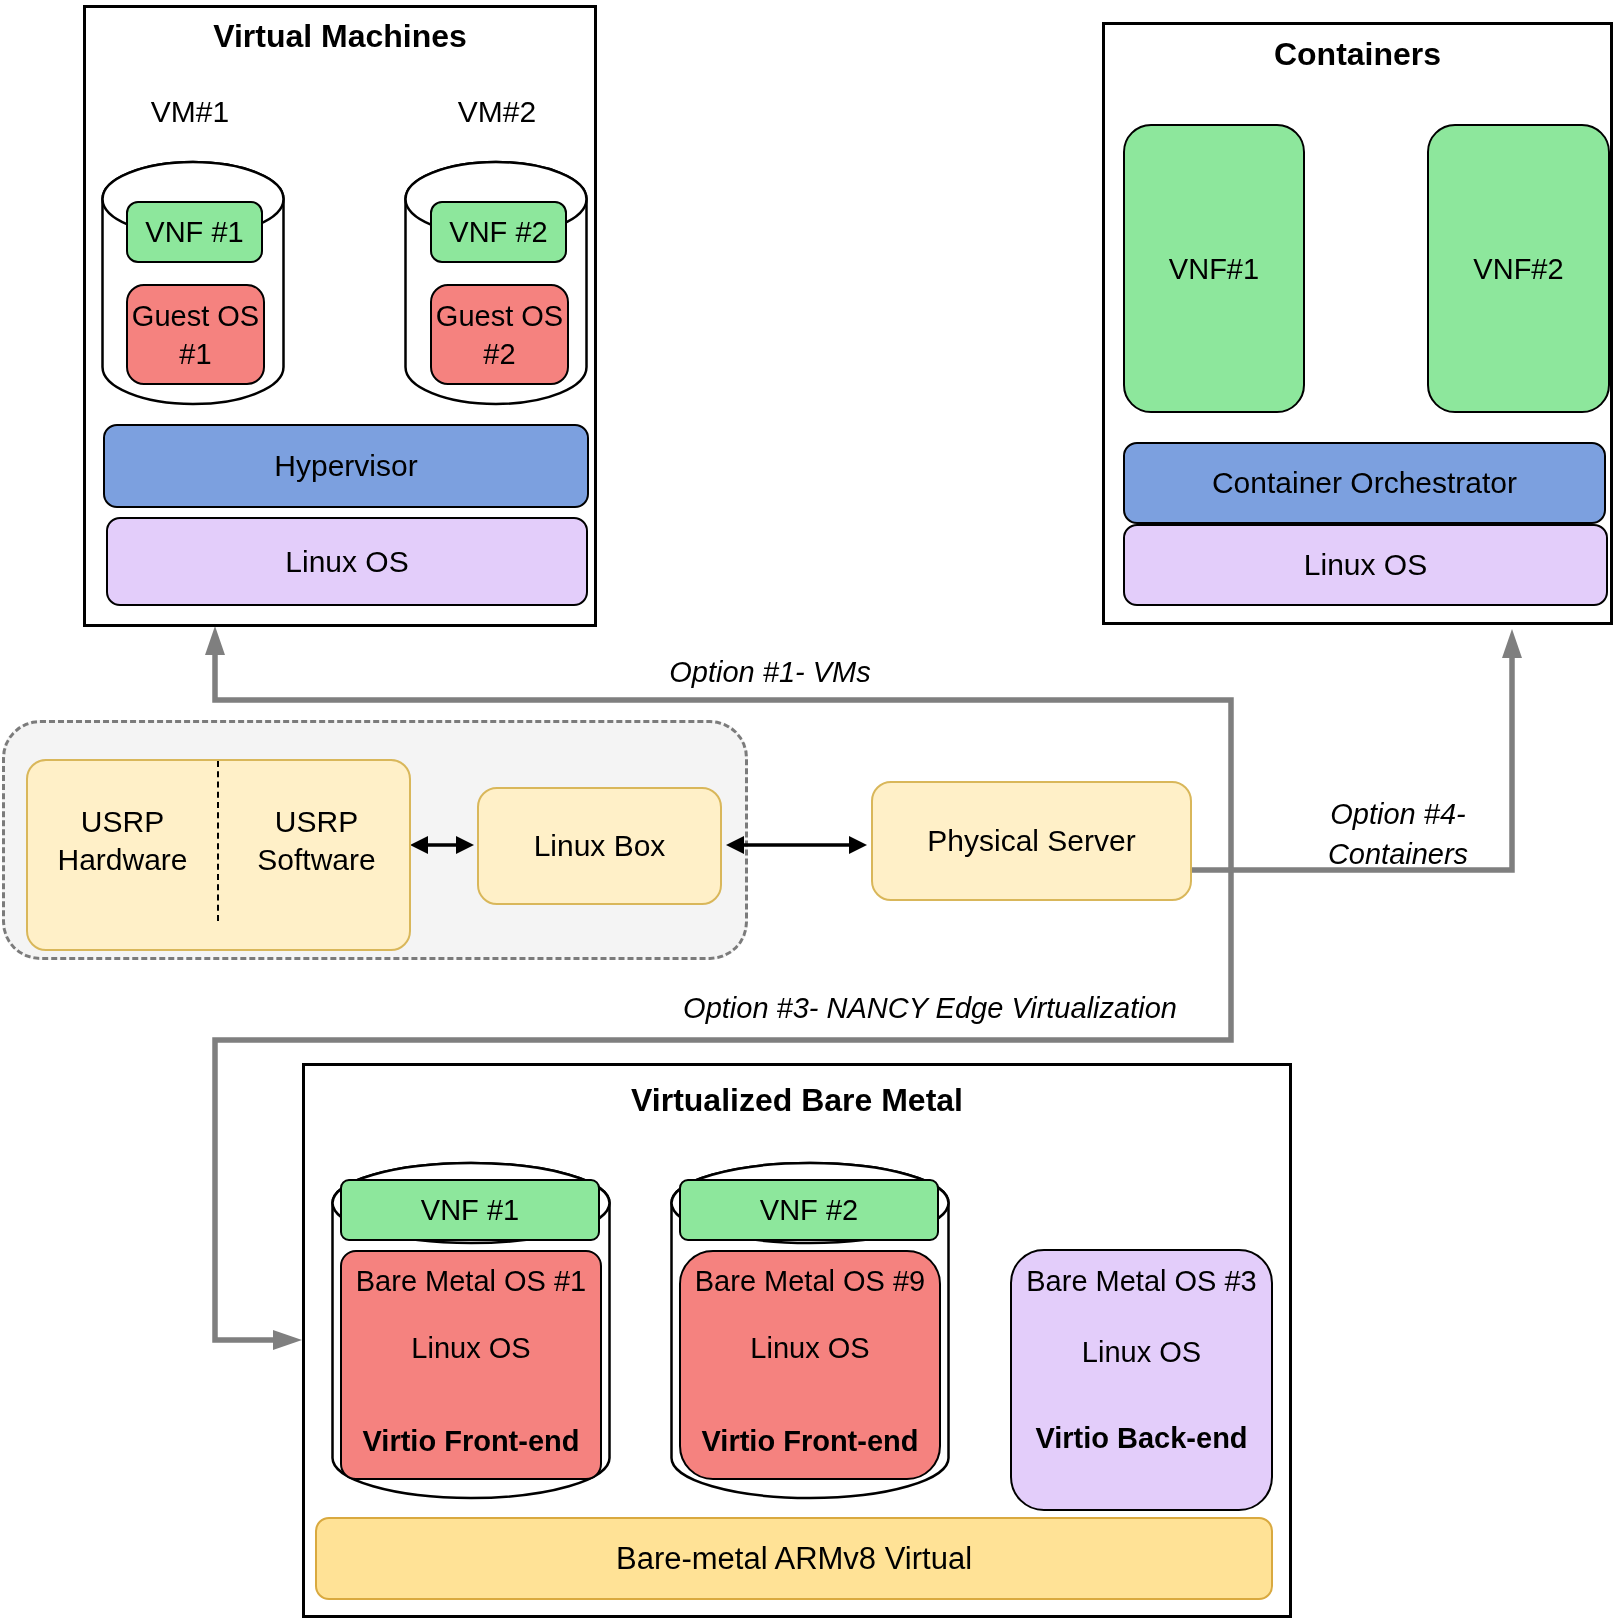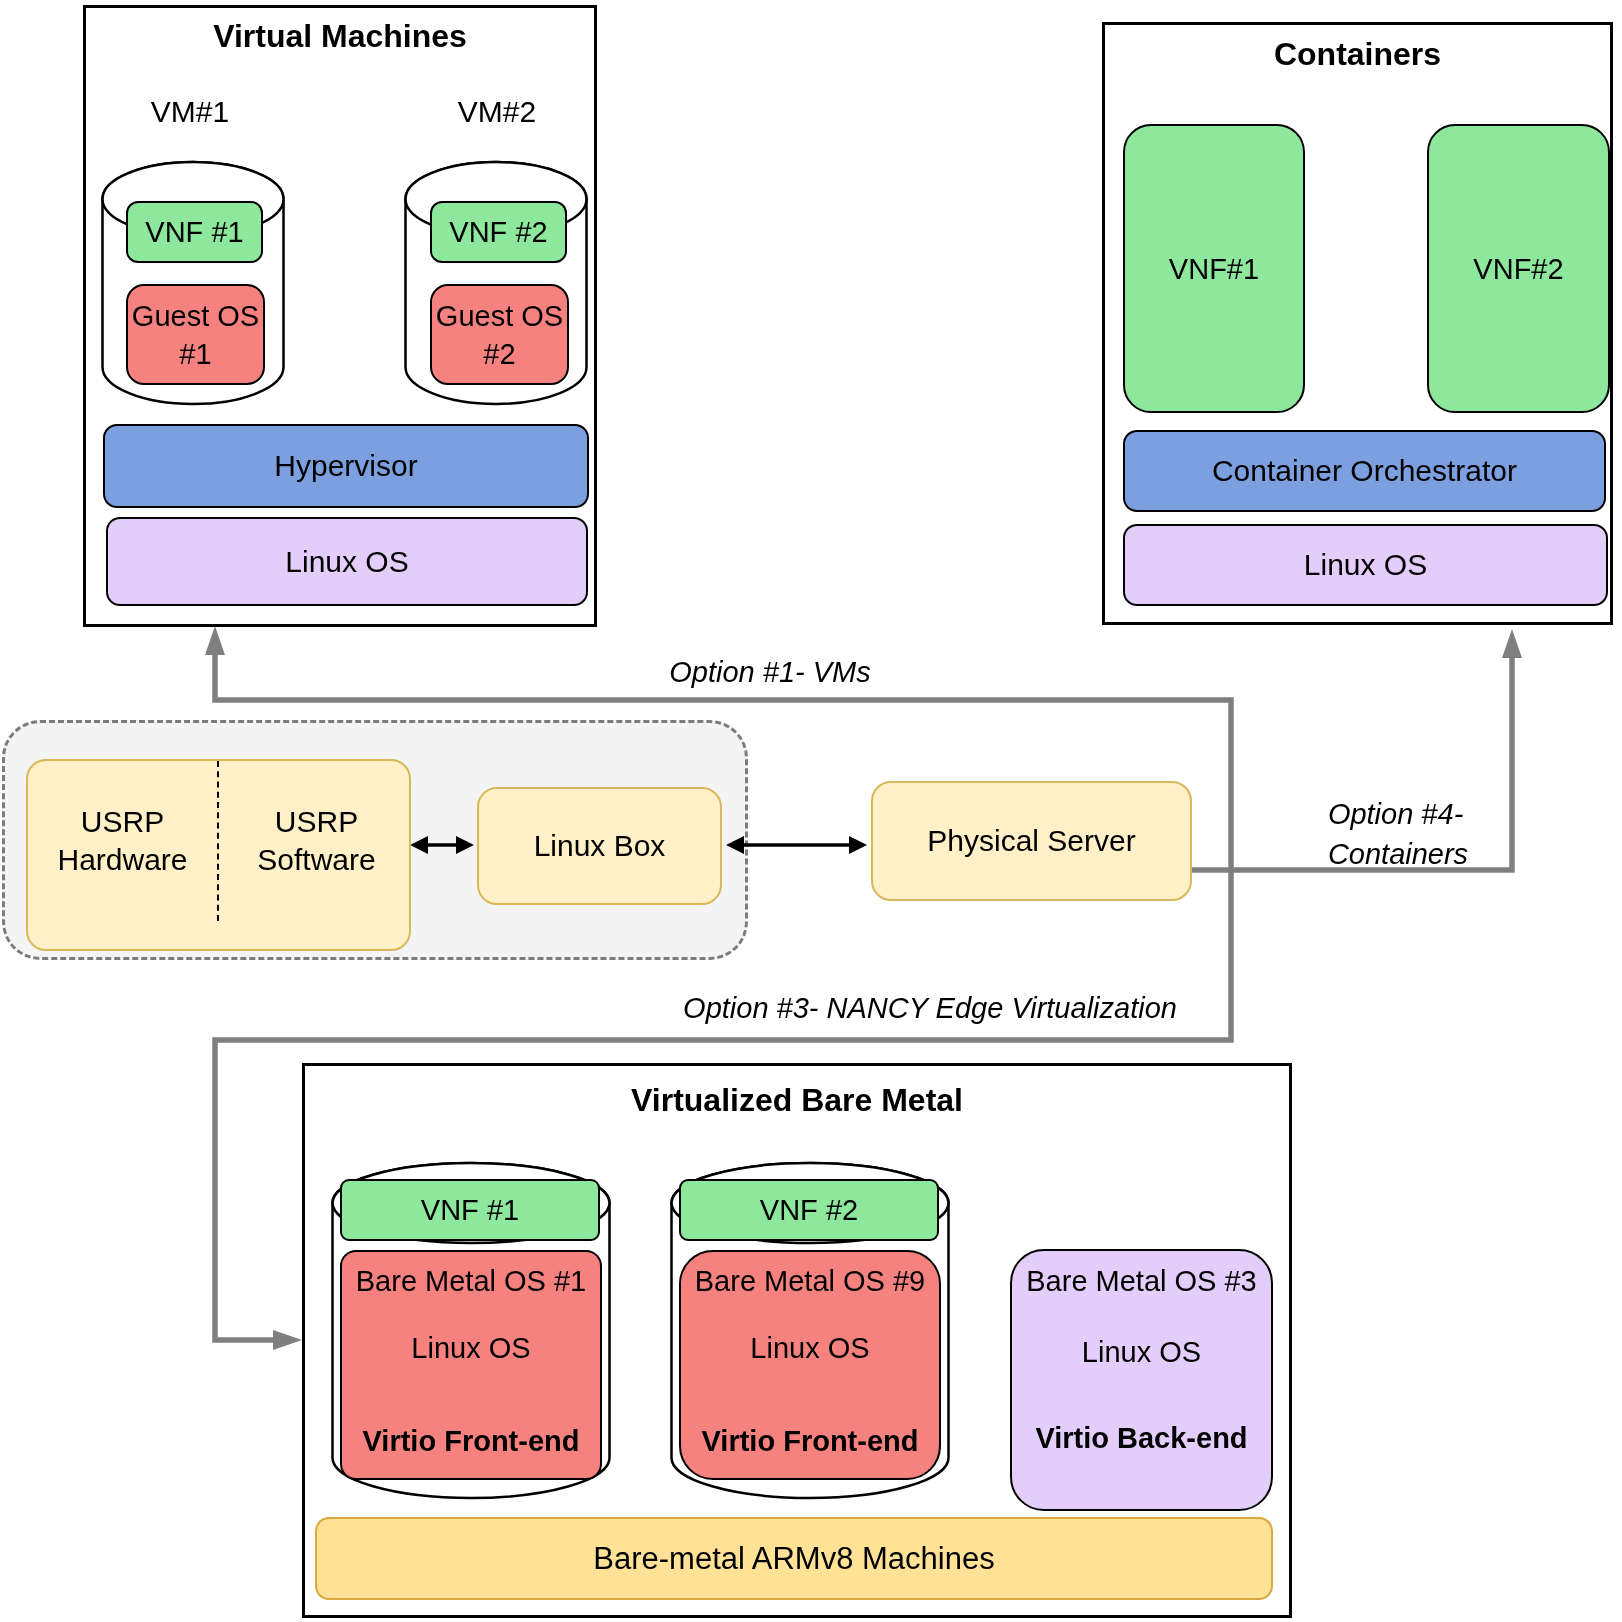--- a/index.html
+++ b/index.html
@@ -23,21 +23,21 @@
   .tallgreen{border-radius:28px;}
   .cream{
     background:var(--cream);border:2.5px solid var(--cream-border);
     border-radius:20px;display:flex;align-items:center;justify-content:center;
     font-size:30px;text-align:center;line-height:38px;
   }
   .dashedgroup{
     background:#f4f4f4;border:3px dashed #7b7b7b;border-radius:38px;
   }
   .optlabel{
-    font-style:italic;font-size:29px;text-align:left;line-height:40px;
+    font-style:italic;font-size:29px;text-align:center;line-height:40px;
     transform:translate(-50%,-50%);white-space:nowrap;
   }
   .bigcyl-line{position:absolute;left:0;width:100%;text-align:center;font-size:29px;}
   .bold{font-weight:700;}
   .goldbar{
     background:var(--gold);border:2.5px solid var(--gold-border);border-radius:14px;
     display:flex;align-items:center;justify-content:center;font-size:31px;
   }
   svg{display:block;}
 </style>
@@ -98,21 +98,21 @@
 
   <div class="abs cellbox blue" style="left:103px;top:424px;width:486px;height:84px;">Hypervisor</div>
   <div class="abs cellbox lavender" style="left:106px;top:517px;width:482px;height:89px;">Linux OS</div>
 
   <div class="abs outerbox" style="left:1102px;top:22px;width:511px;height:603px;"></div>
   <div class="abs title" style="left:1102px;top:36px;width:511px;">Containers</div>
 
   <div class="abs cellbox green tallgreen" style="left:1123px;top:124px;width:182px;height:289px;">VNF#1</div>
   <div class="abs cellbox green tallgreen" style="left:1427px;top:124px;width:183px;height:289px;">VNF#2</div>
 
-  <div class="abs cellbox blue" style="left:1123px;top:430px;width:483px;height:82px;">Container Orchestrator</div>
+  <div class="abs cellbox blue" style="left:1123px;top:442px;width:483px;height:82px;">Container Orchestrator</div>
   <div class="abs cellbox lavender" style="left:1123px;top:524px;width:485px;height:82px;">Linux OS</div>
 
   <div class="abs cream" style="left:26px;top:759px;width:385px;height:192px;text-decoration:underline;">
     <div class="abs" style="left:189px;top:0;width:0;height:160px;border-left:2.5px dashed #000;"></div>
     <div class="abs" style="left:0;top:0;width:189px;height:160px;display:flex;flex-direction:column;align-items:center;justify-content:center;">
       <div>USRP</div>
       <div>Hardware</div>
     </div>
     <div class="abs" style="left:192px;top:0;width:193px;height:160px;display:flex;flex-direction:column;align-items:center;justify-content:center;">
       <div>USRP</div>
@@ -155,15 +155,15 @@
     <div class="bigcyl-line" style="top:13px;">Bare Metal OS #9</div>
     <div class="bigcyl-line" style="top:80px;">Linux OS</div>
     <div class="bigcyl-line bold" style="top:173px;">Virtio Front-end</div>
   </div>
   <div class="abs" style="left:1010px;top:1249px;width:263px;height:262px;background:var(--lavender);border:2.5px solid #000;border-radius:34px;">
     <div class="bigcyl-line" style="top:14px;">Bare Metal OS #3</div>
     <div class="bigcyl-line" style="top:85px;">Linux OS</div>
     <div class="bigcyl-line bold" style="top:171px;">Virtio Back-end</div>
   </div>
 
-  <div class="abs goldbar" style="left:315px;top:1517px;width:958px;height:83px;">Bare-metal ARMv8 Machines</div>
+  <div class="abs goldbar" style="left:315px;top:1517px;width:958px;height:83px;">Bare-metal ARMv8 Virtual</div>
 
 </div>
 
 </body></html>

